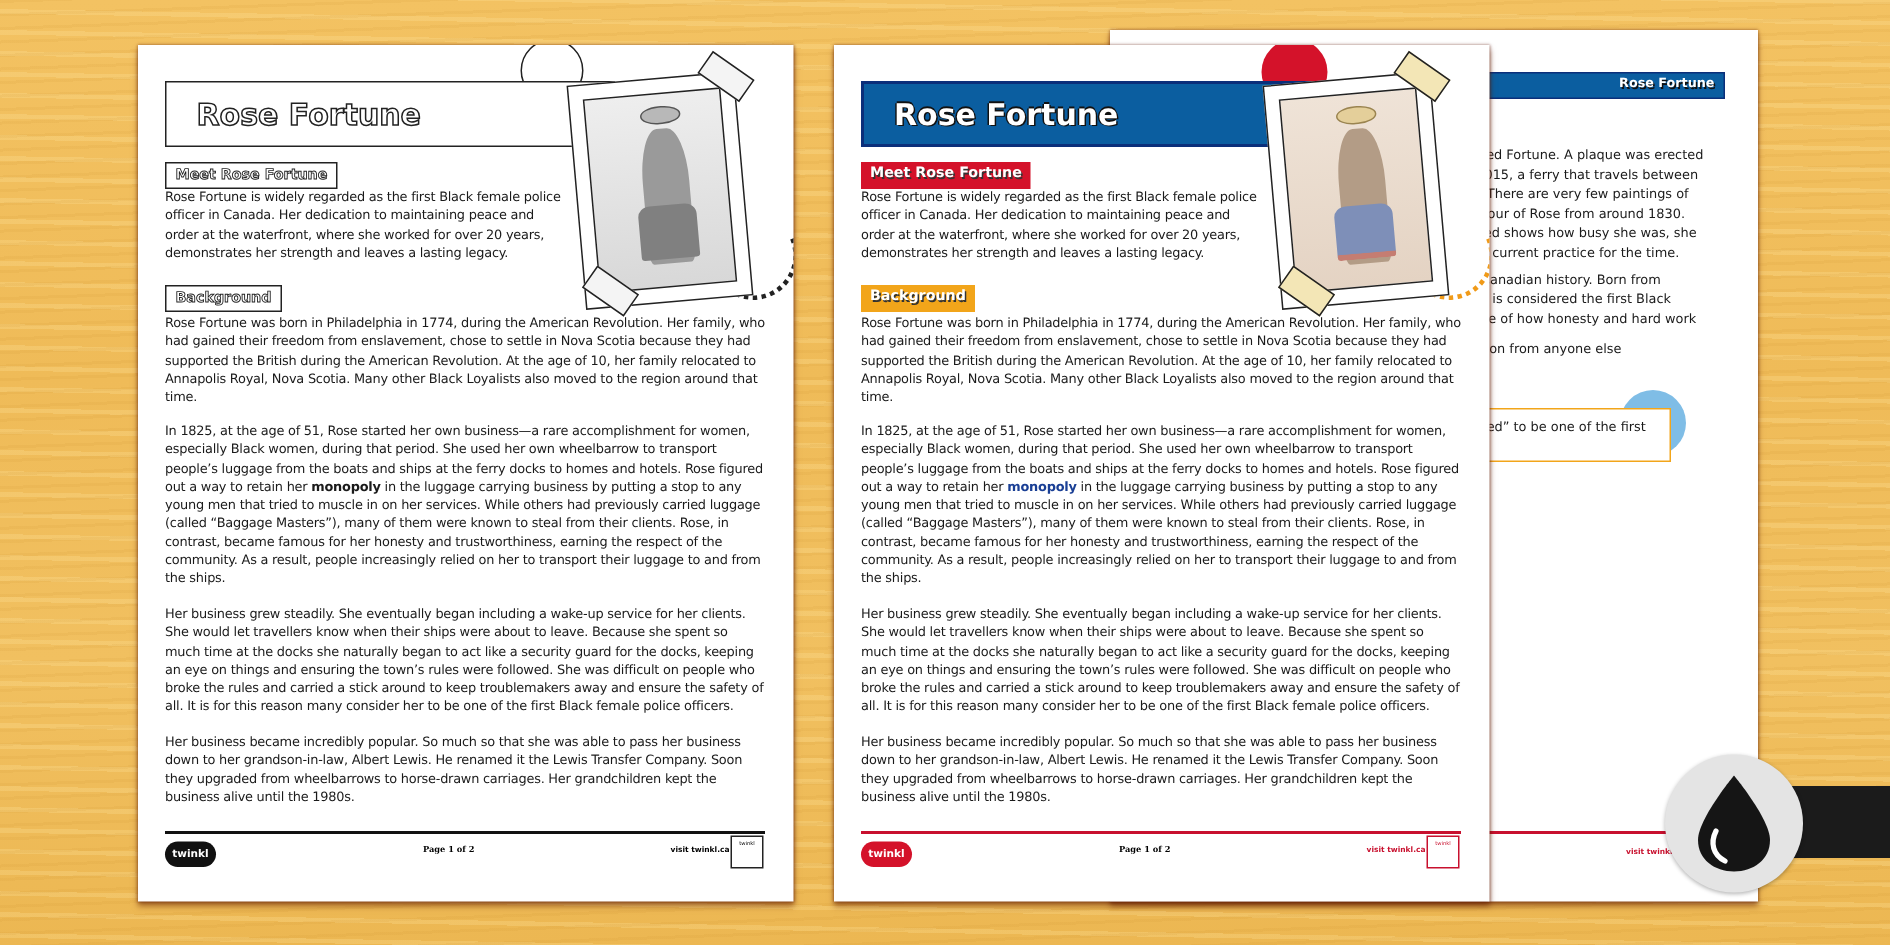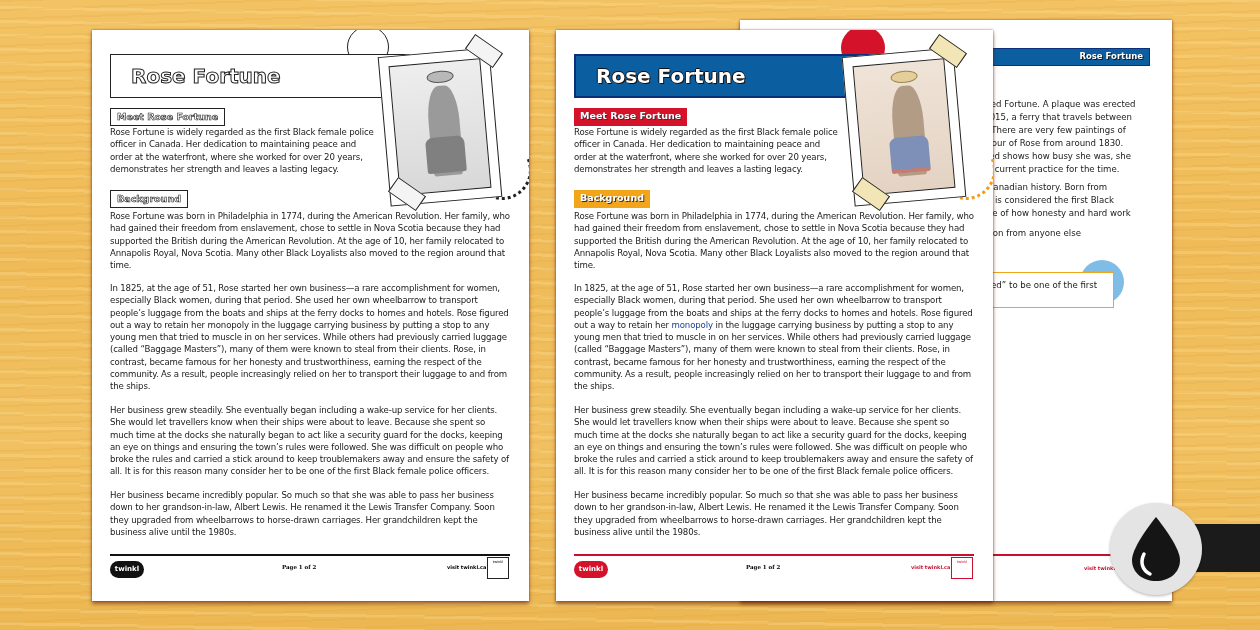--- a/index.html
+++ b/index.html
@@ -36,21 +36,21 @@
     font-size: 9.5px; font-weight: bold; line-height: 16px; white-space: nowrap;
   }
   .page-left .tag { border: 1.5px solid #222; color: #fff; -webkit-text-stroke: 0.6px #222; background:#fff; }
   .page-mid .tag-meet { background: #d4122a; color: #fff; text-shadow: 1px 1px 0 #333; }
   .page-mid .tag-bg { background: #f2a51a; color: #fff; text-shadow: 1px 1px 0 #333; }
 
   .para {
     position: absolute; left: 18px; font-family: "DejaVu Sans", sans-serif;
     font-size: 8.6px; line-height: 12.3px; color: #1a1a1a; letter-spacing: -0.15px;
   }
-  .para .kw { font-weight: normal; text-align: right; }
+  .para .kw { font-weight: bold; text-align: right; }
   .page-mid .para .kw { color: #1a3f95; }
 
   .photo {
     position: absolute; background: #fff; border: 1.2px solid #222;
     padding: 9px; transform: rotate(-5deg);
   }
   .photo .pic {
     width: 100%; height: 100%; border: 1px solid #222; position: relative; overflow: hidden;
   }
   .page-left .photo .pic { background: linear-gradient(180deg, #eee 0%, #d8d8d8 100%); }

